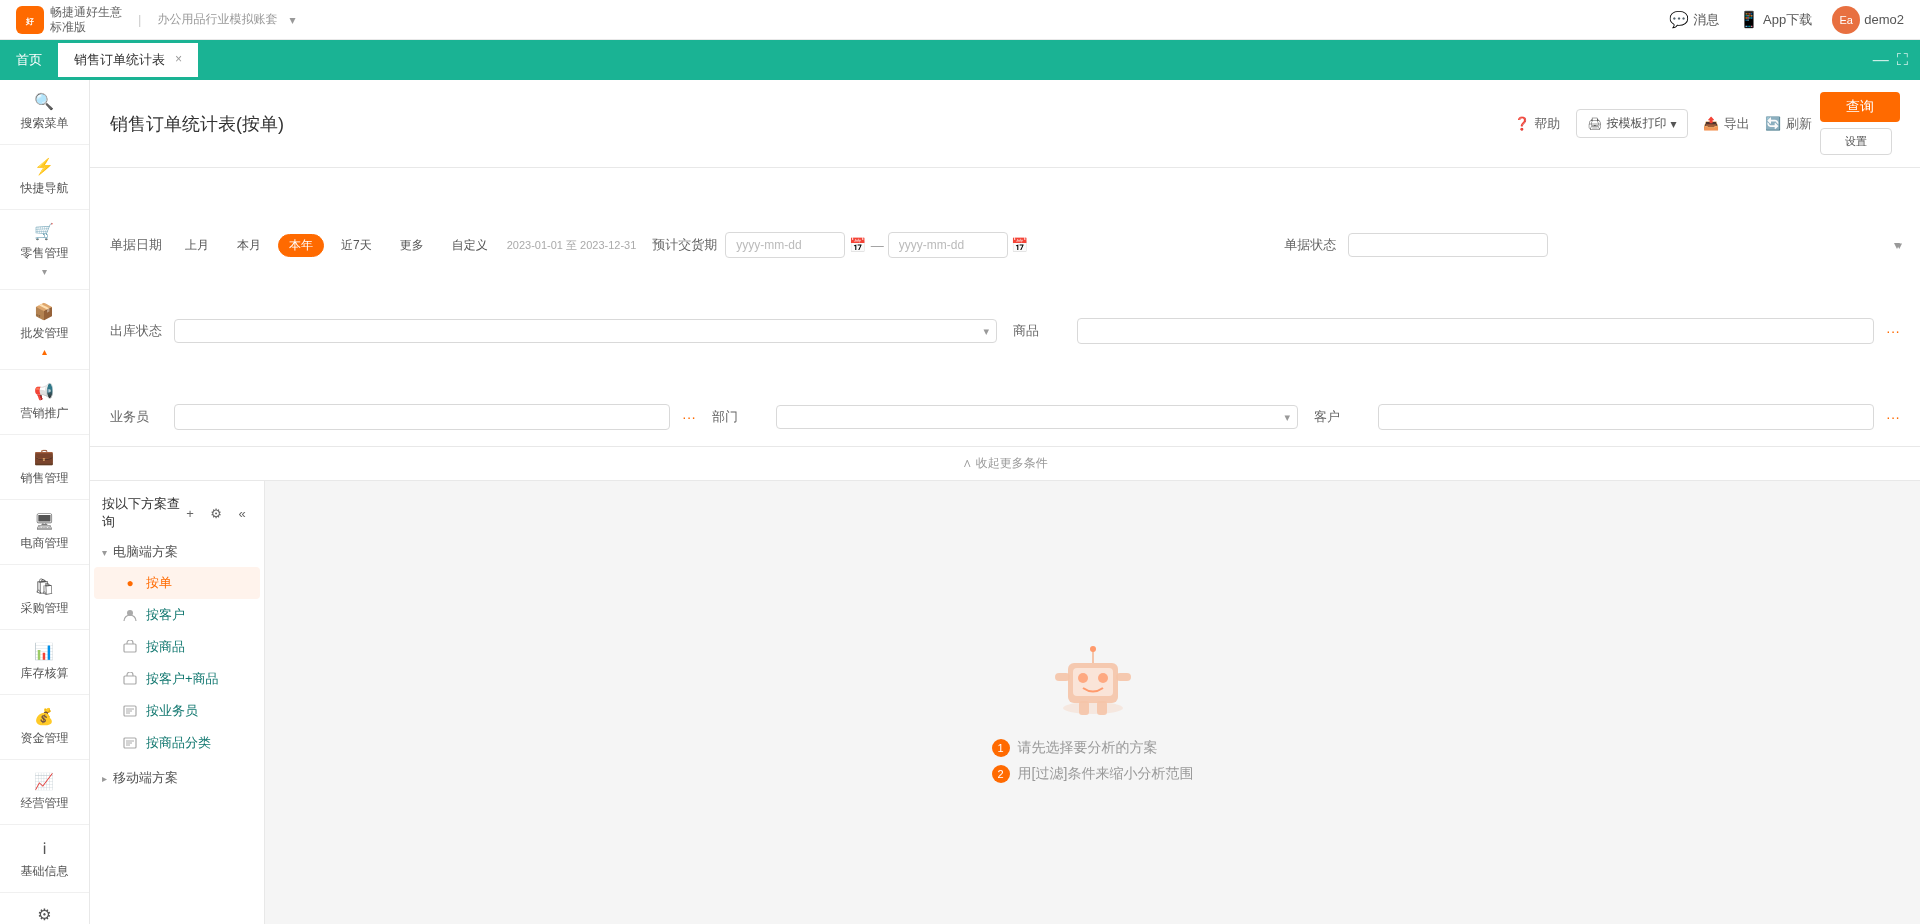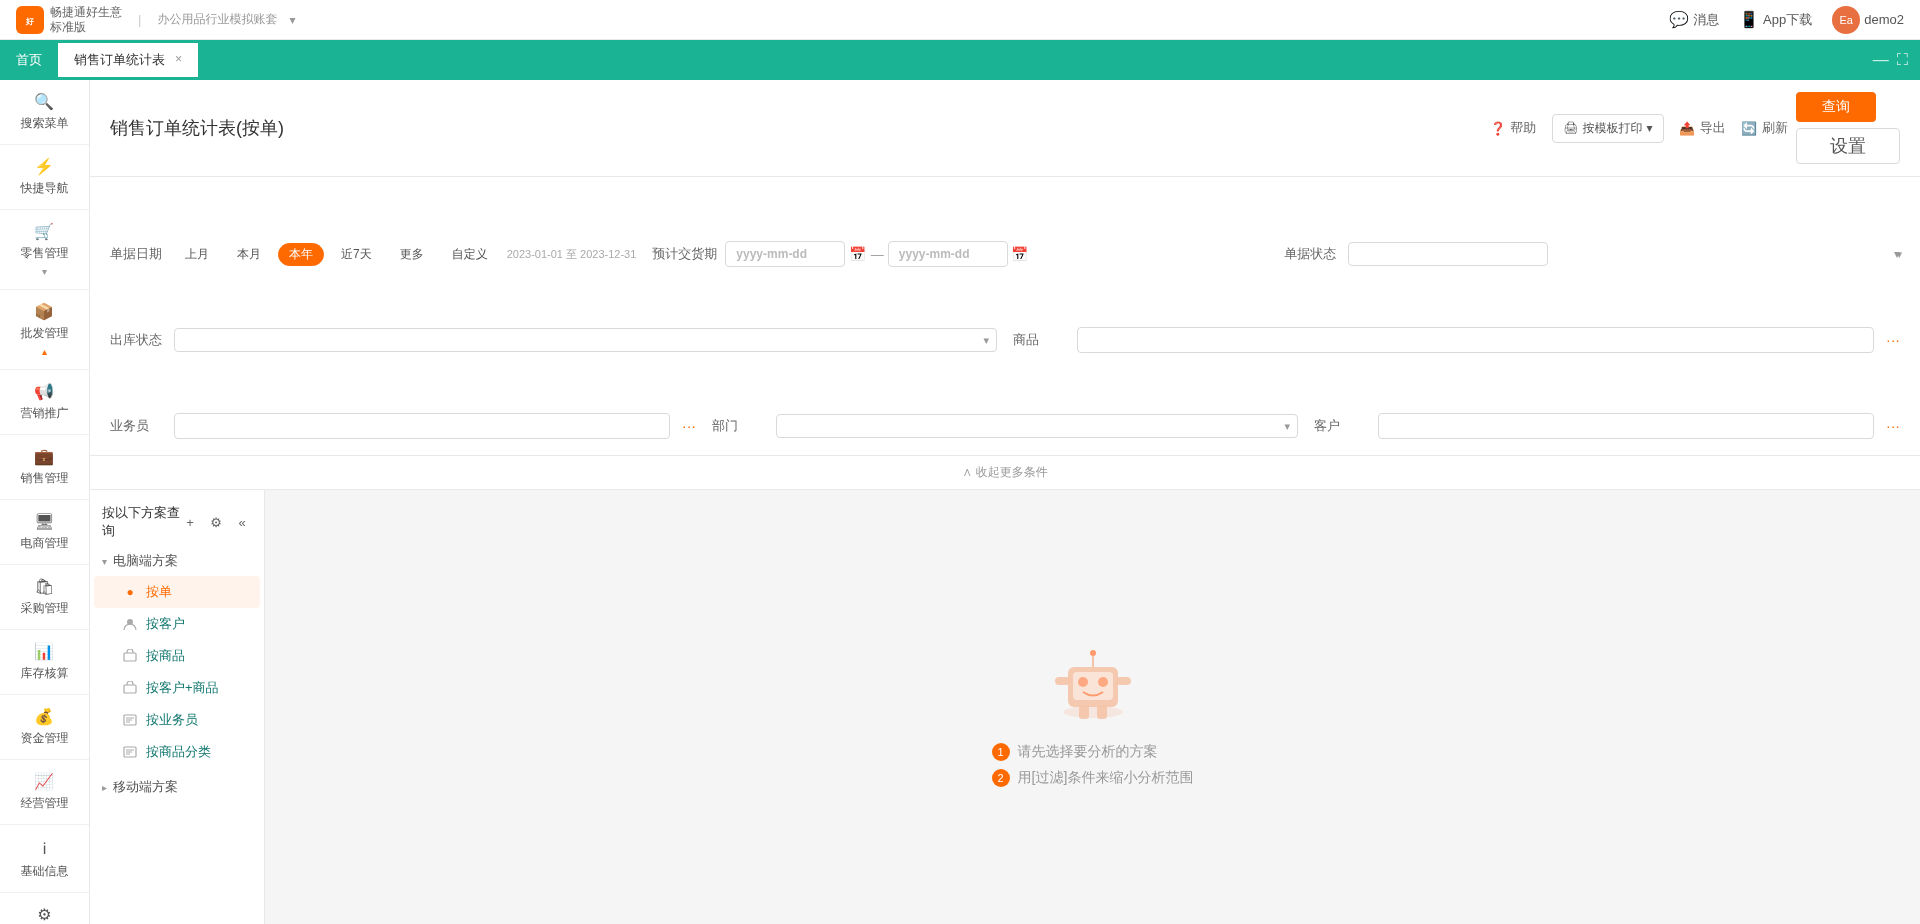--- a/index.html
+++ b/index.html
@@ -136,26 +136,26 @@
       font-size: 11px; display: flex; align-items: center; justify-content: center; flex-shrink: 0;
     }
 
     
     .query-btn {
       background: #ff6a00; color: #fff; border: none; padding: 6px 20px;
       border-radius: 4px; font-size: 14px; cursor: pointer; width: 80px;
     }
     .settings-btn {
       background: #fff; color: #555; border: 1px solid #d9d9d9; padding: 5px 16px;
-      border-radius: 4px; font-size: 18px; cursor: pointer; width: 104px;
+      border-radius: 4px; font-size: 11px; cursor: pointer; width: 72px;
     }
     .action-btns { display: flex; flex-direction: column; gap: 6px; }
     .filter-input {
       flex: 1; border: 1px solid #d9d9d9; border-radius: 4px; padding: 5px 10px;
-      font-size: 12px; color: #bbb; background: #fff; outline: none; font-weight: bold;
+      font-size: 12px; color: #bbb; background: #fff; outline: none;
     }
     .filter-input::placeholder { color: #bbb; }
     .cal-icon { color: #ff6a00; font-size: 14px; cursor: pointer; }
 
     .dropdown-btn {
       display: flex; align-items: center; gap: 4px; border: 1px solid #d9d9d9;
       background: #fff; border-radius: 4px; padding: 5px 10px; font-size: 12px;
       color: #555; cursor: pointer;
     }
   </style>

